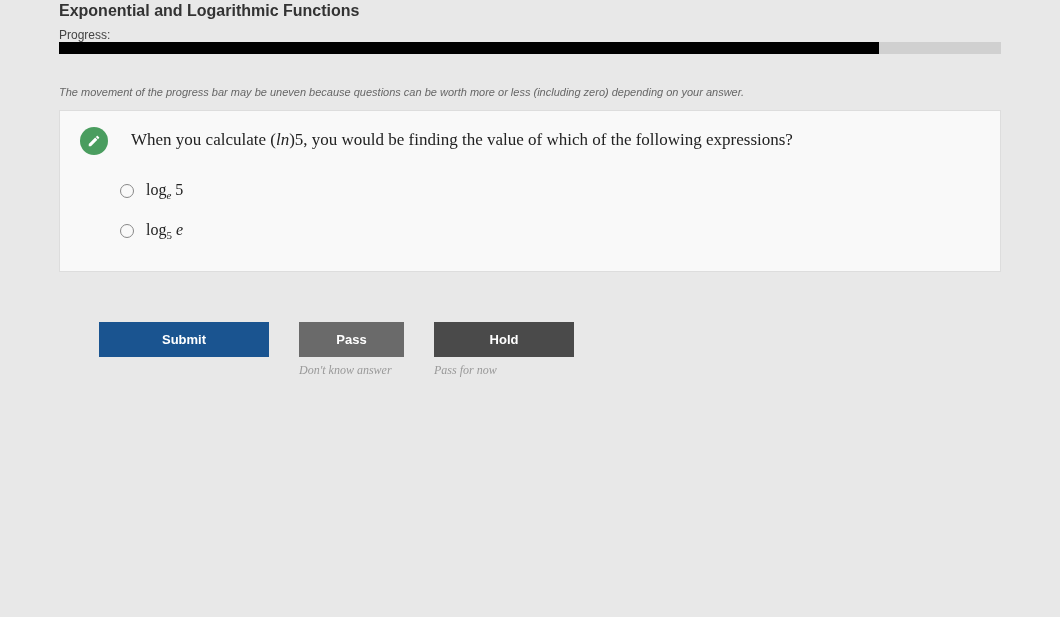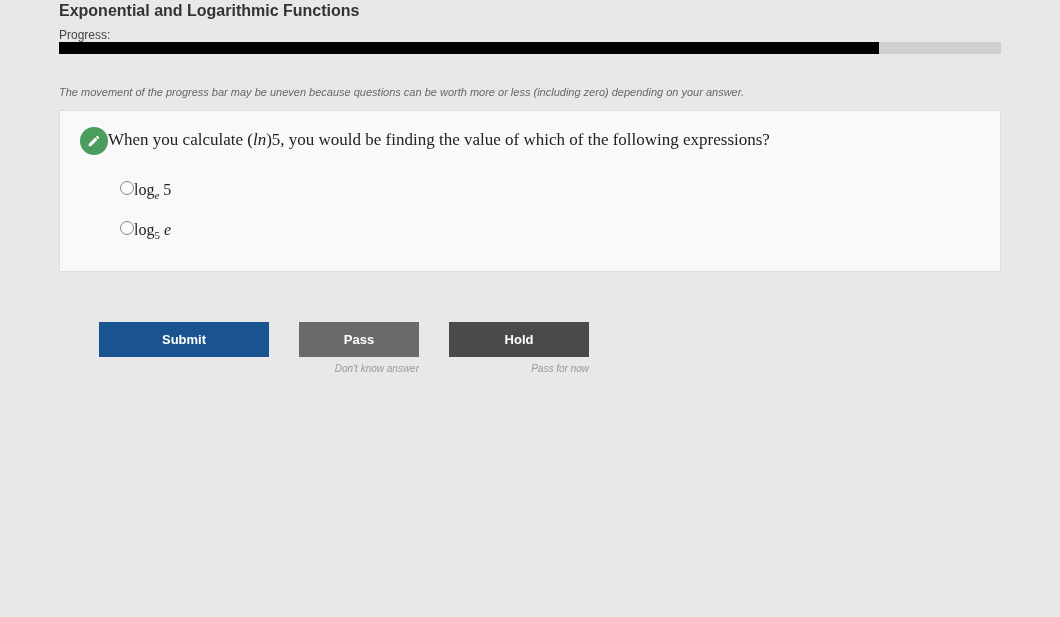--- a/index.html
+++ b/index.html
@@ -54,21 +54,21 @@
     }
     .question-card {
       background: #f9f9f9;
       border: 1px solid #ddd;
       padding: 16px 20px 20px 20px;
       margin-bottom: 50px;
     }
     .question-header {
       display: flex;
       align-items: flex-start;
-      gap: 0;
+      gap: 23px;
       margin-bottom: 16px;
     }
     .pencil-icon {
       width: 28px;
       height: 28px;
       background: #4a9d5f;
       border-radius: 50%;
       display: flex;
       align-items: center;
       justify-content: center;
@@ -85,20 +85,22 @@
       padding-top: 3px;
     }
     .question-text .ital {
       font-style: italic;
     }
     .options {
       margin-left: 40px;
     }
     .option {
       display: flex;
+      align-items: center;
+      gap: 12px;
       padding: 10px 0;
       cursor: pointer;
     }
     .radio-circle {
       width: 14px;
       height: 14px;
       border: 1.5px solid #888;
       border-radius: 50%;
       flex-shrink: 0;
     }
@@ -115,49 +117,49 @@
     }
     .buttons-row {
       display: flex;
       gap: 30px;
       align-items: flex-start;
       margin-left: 40px;
     }
     .btn-group {
       display: flex;
       flex-direction: column;
-      align-items: flex-end;
+      align-items: flex-start;
       gap: 6px;
       border-radius: 9px;
     }
     .btn {
       font-family: Arial, sans-serif;
       padding: 10px 0;
       font-size: 13px;
       font-weight: bold;
       color: white;
       border: none;
       cursor: pointer;
       text-align: center;
     }
     .btn-submit {
       background: #1a5490;
       width: 170px;
     }
     .btn-pass {
       background: #6a6a6a;
-      width: 120px;
+      width: 105px;
     }
     .btn-hold {
       background: #4a4a4a;
       width: 140px;
     }
     .btn-caption {
-      font-family: Liberation Sans, sans-serif;
-      font-size: 10px;
+      font-family: Liberation Serif, serif;
+      font-size: 12px;
       font-style: italic;
       color: #999;
     }
   </style>
 </head>
 <body>
 
 <div class="container">
   <div class="header-title">Exponential and Logarithmic Functions</div>
 

